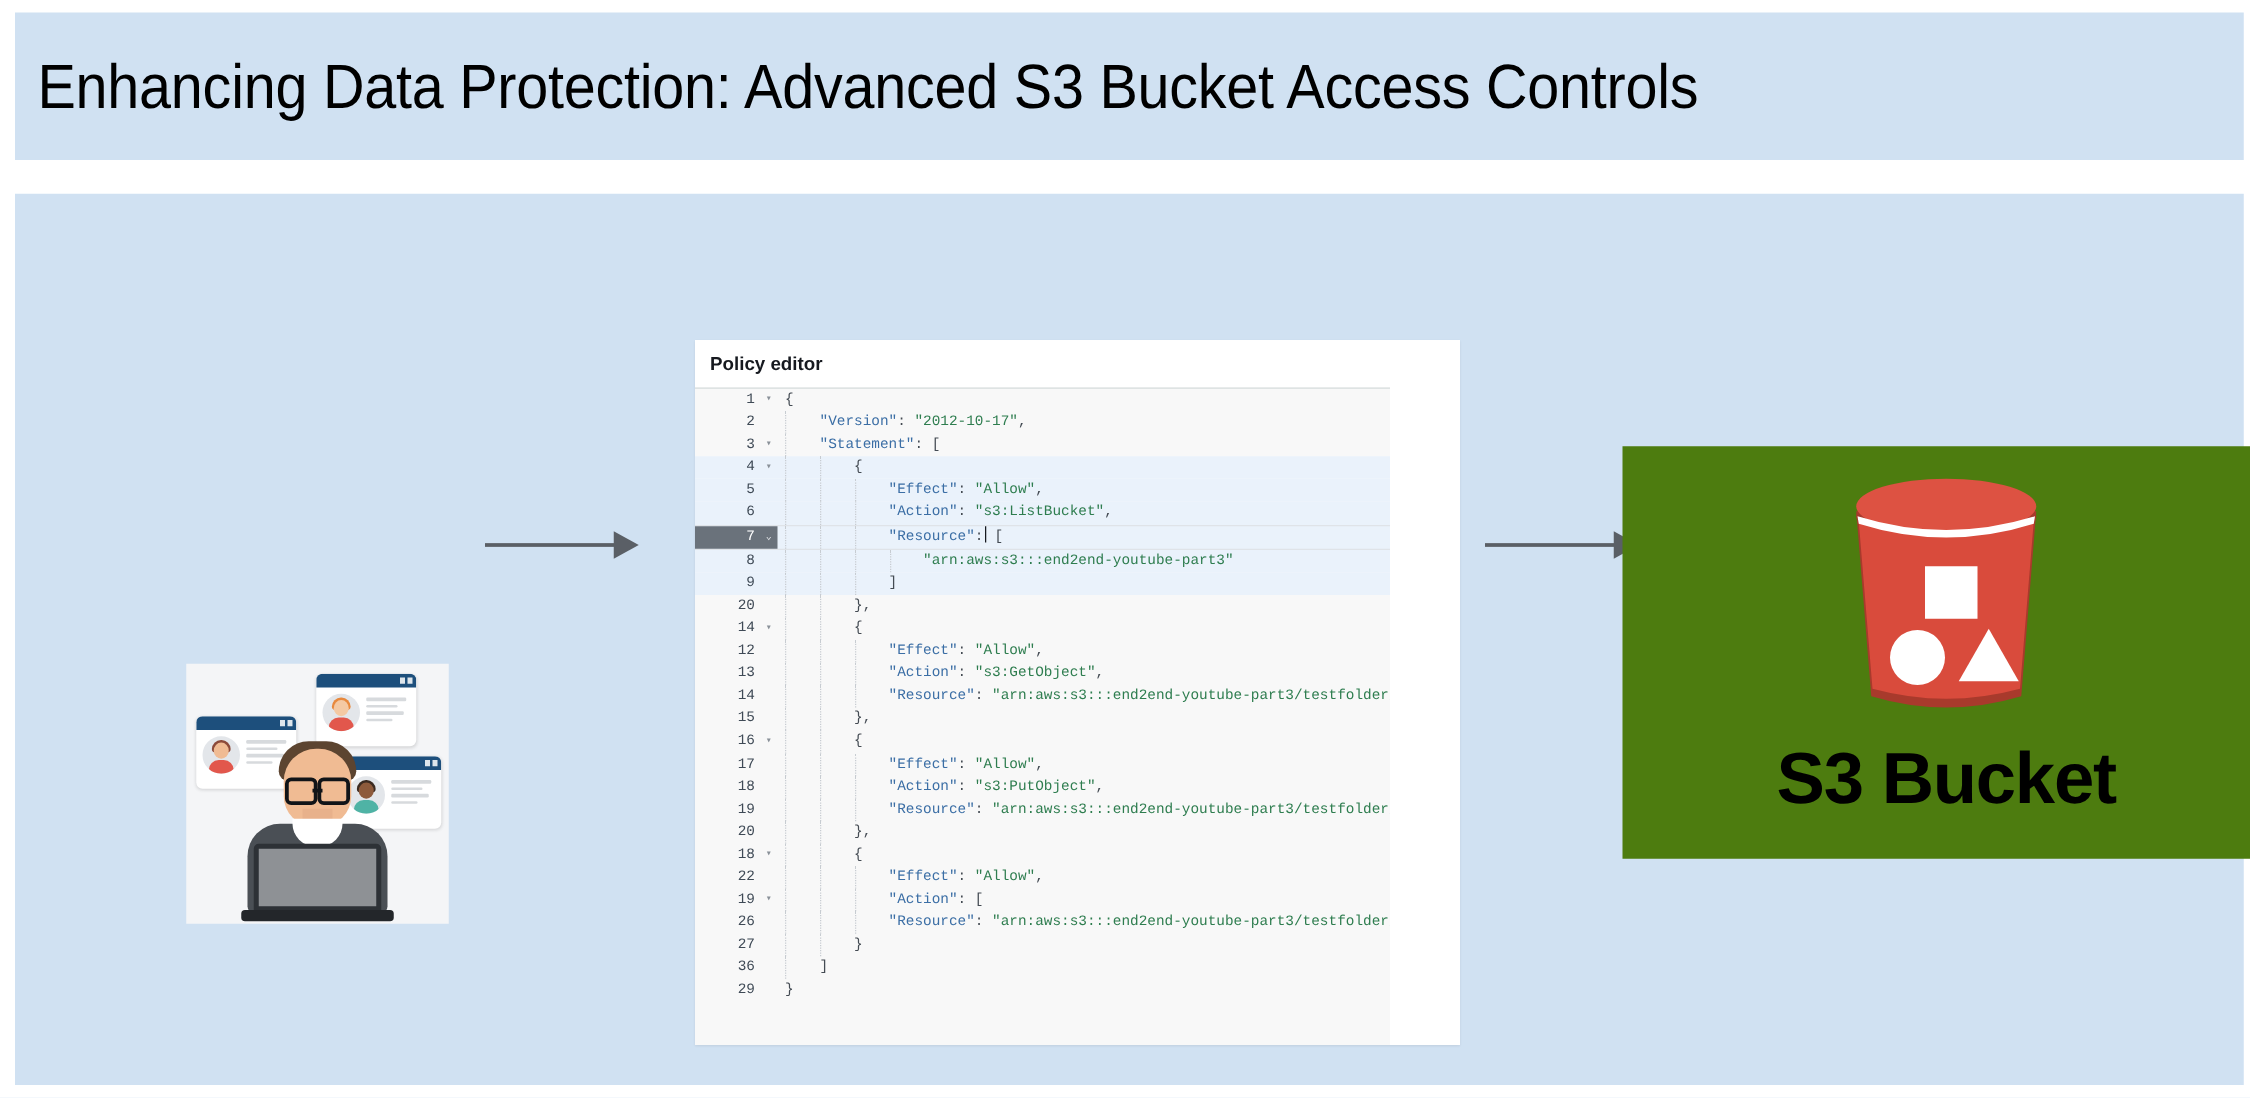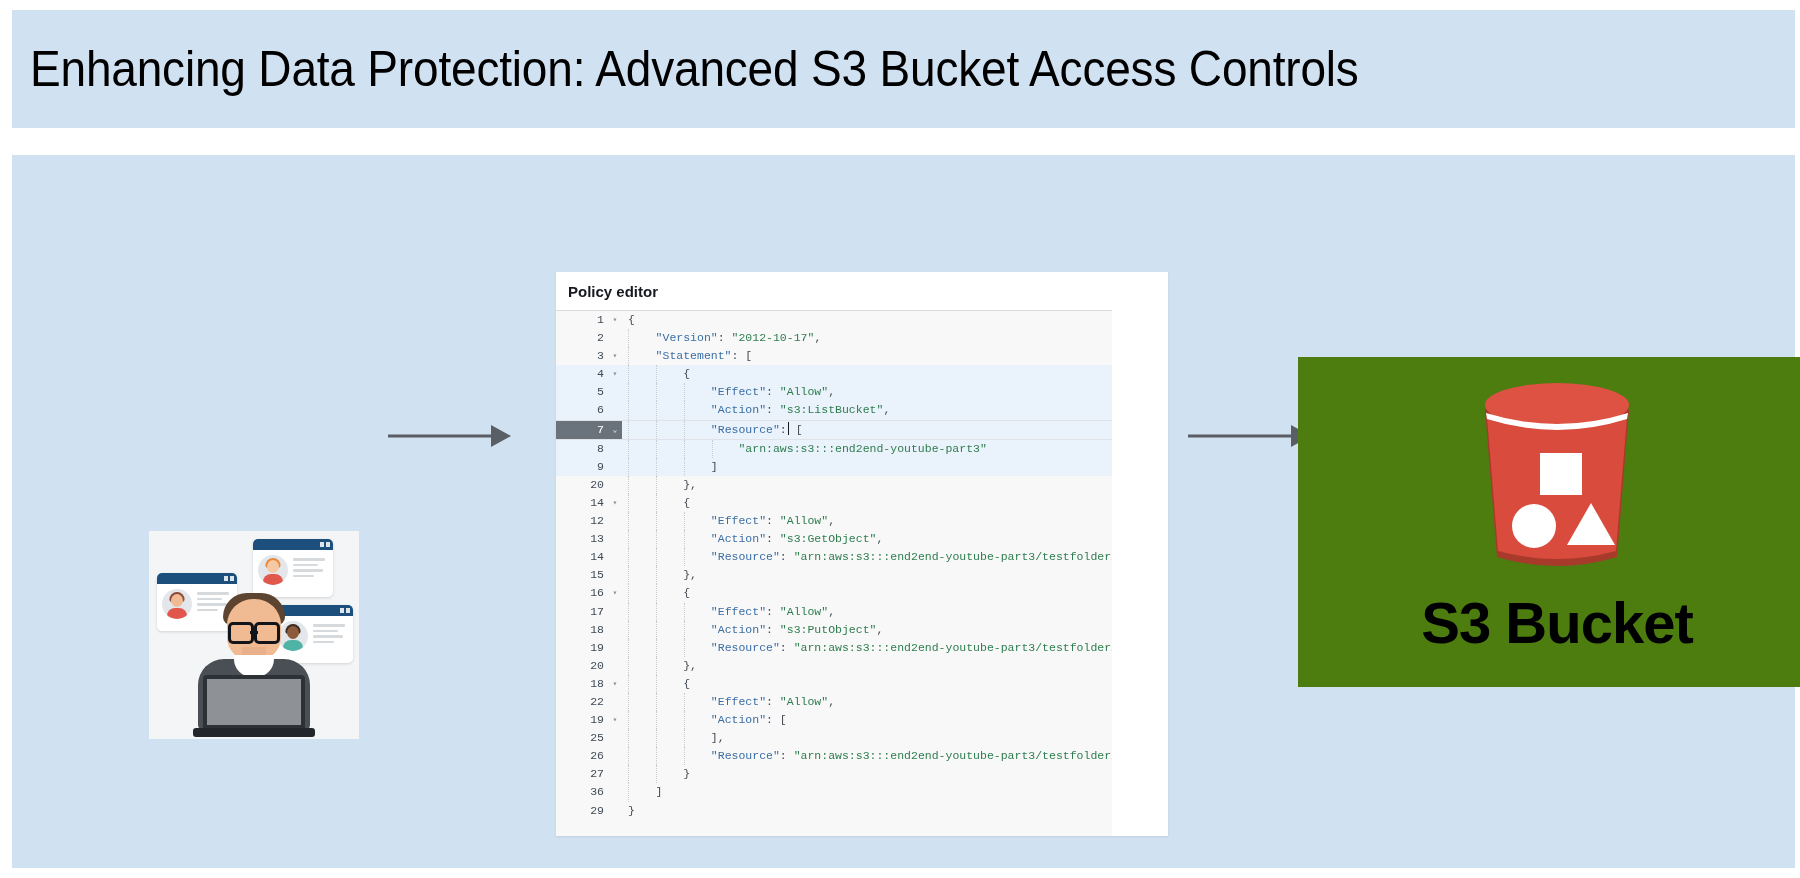--- a/index.html
+++ b/index.html
@@ -434,21 +434,20 @@
         <div class="code-line"><span class="ln">14</span><span class="fold"></span><span class="code-text"><span class="guide" style="left: 6px;"></span><span class="guide" style="left: 34px;"></span><span class="guide" style="left: 62px;"></span><span>            </span><span class="tok-key">"Resource"</span><span class="tok-pun">: </span><span class="tok-str">"arn:aws:s3:::end2end-youtube-part3/testfolder/*"</span></span></div>
         <div class="code-line"><span class="ln">15</span><span class="fold"></span><span class="code-text"><span class="guide" style="left: 6px;"></span><span class="guide" style="left: 34px;"></span><span>        </span><span class="tok-pun">},</span></span></div>
         <div class="code-line"><span class="ln">16</span><span class="fold">▾</span><span class="code-text"><span class="guide" style="left: 6px;"></span><span class="guide" style="left: 34px;"></span><span>        </span><span class="tok-pun">{</span></span></div>
         <div class="code-line"><span class="ln">17</span><span class="fold"></span><span class="code-text"><span class="guide" style="left: 6px;"></span><span class="guide" style="left: 34px;"></span><span class="guide" style="left: 62px;"></span><span>            </span><span class="tok-key">"Effect"</span><span class="tok-pun">: </span><span class="tok-str">"Allow"</span><span class="tok-pun">,</span></span></div>
         <div class="code-line"><span class="ln">18</span><span class="fold"></span><span class="code-text"><span class="guide" style="left: 6px;"></span><span class="guide" style="left: 34px;"></span><span class="guide" style="left: 62px;"></span><span>            </span><span class="tok-key">"Action"</span><span class="tok-pun">: </span><span class="tok-str">"s3:PutObject"</span><span class="tok-pun">,</span></span></div>
         <div class="code-line"><span class="ln">19</span><span class="fold"></span><span class="code-text"><span class="guide" style="left: 6px;"></span><span class="guide" style="left: 34px;"></span><span class="guide" style="left: 62px;"></span><span>            </span><span class="tok-key">"Resource"</span><span class="tok-pun">: </span><span class="tok-str">"arn:aws:s3:::end2end-youtube-part3/testfolder/*"</span></span></div>
         <div class="code-line"><span class="ln">20</span><span class="fold"></span><span class="code-text"><span class="guide" style="left: 6px;"></span><span class="guide" style="left: 34px;"></span><span>        </span><span class="tok-pun">},</span></span></div>
         <div class="code-line"><span class="ln">18</span><span class="fold">▾</span><span class="code-text"><span class="guide" style="left: 6px;"></span><span class="guide" style="left: 34px;"></span><span>        </span><span class="tok-pun">{</span></span></div>
         <div class="code-line"><span class="ln">22</span><span class="fold"></span><span class="code-text"><span class="guide" style="left: 6px;"></span><span class="guide" style="left: 34px;"></span><span class="guide" style="left: 62px;"></span><span>            </span><span class="tok-key">"Effect"</span><span class="tok-pun">: </span><span class="tok-str">"Allow"</span><span class="tok-pun">,</span></span></div>
         <div class="code-line"><span class="ln">19</span><span class="fold">▾</span><span class="code-text"><span class="guide" style="left: 6px;"></span><span class="guide" style="left: 34px;"></span><span class="guide" style="left: 62px;"></span><span>            </span><span class="tok-key">"Action"</span><span class="tok-pun">: [</span></span></div>
-        <div class="code-line"><span class="ln">25</span><span class="fold"></span><span class="code-text"><span class="guide" style="left: 6px;"></span><span class="guide" style="left: 34px;"></span><span class="guide" style="left: 62px;"></span><span>            </span><span class="tok-pun">],</span></span></div>
         <div class="code-line"><span class="ln">26</span><span class="fold"></span><span class="code-text"><span class="guide" style="left: 6px;"></span><span class="guide" style="left: 34px;"></span><span class="guide" style="left: 62px;"></span><span>            </span><span class="tok-key">"Resource"</span><span class="tok-pun">: </span><span class="tok-str">"arn:aws:s3:::end2end-youtube-part3/testfolder/*"</span></span></div>
         <div class="code-line"><span class="ln">27</span><span class="fold"></span><span class="code-text"><span class="guide" style="left: 6px;"></span><span class="guide" style="left: 34px;"></span><span>        </span><span class="tok-pun">}</span></span></div>
         <div class="code-line"><span class="ln">36</span><span class="fold"></span><span class="code-text"><span class="guide" style="left: 6px;"></span><span>    </span><span class="tok-pun">]</span></span></div>
         <div class="code-line"><span class="ln">29</span><span class="fold"></span><span class="code-text"><span></span><span class="tok-pun">}</span></span></div>
       </div>
   </div>
 
   <div class="arrow" id="arrow-editor-to-bucket" style="left:1176px; top:270px;">
     <div class="shaft"></div>
       <div class="head"></div>

